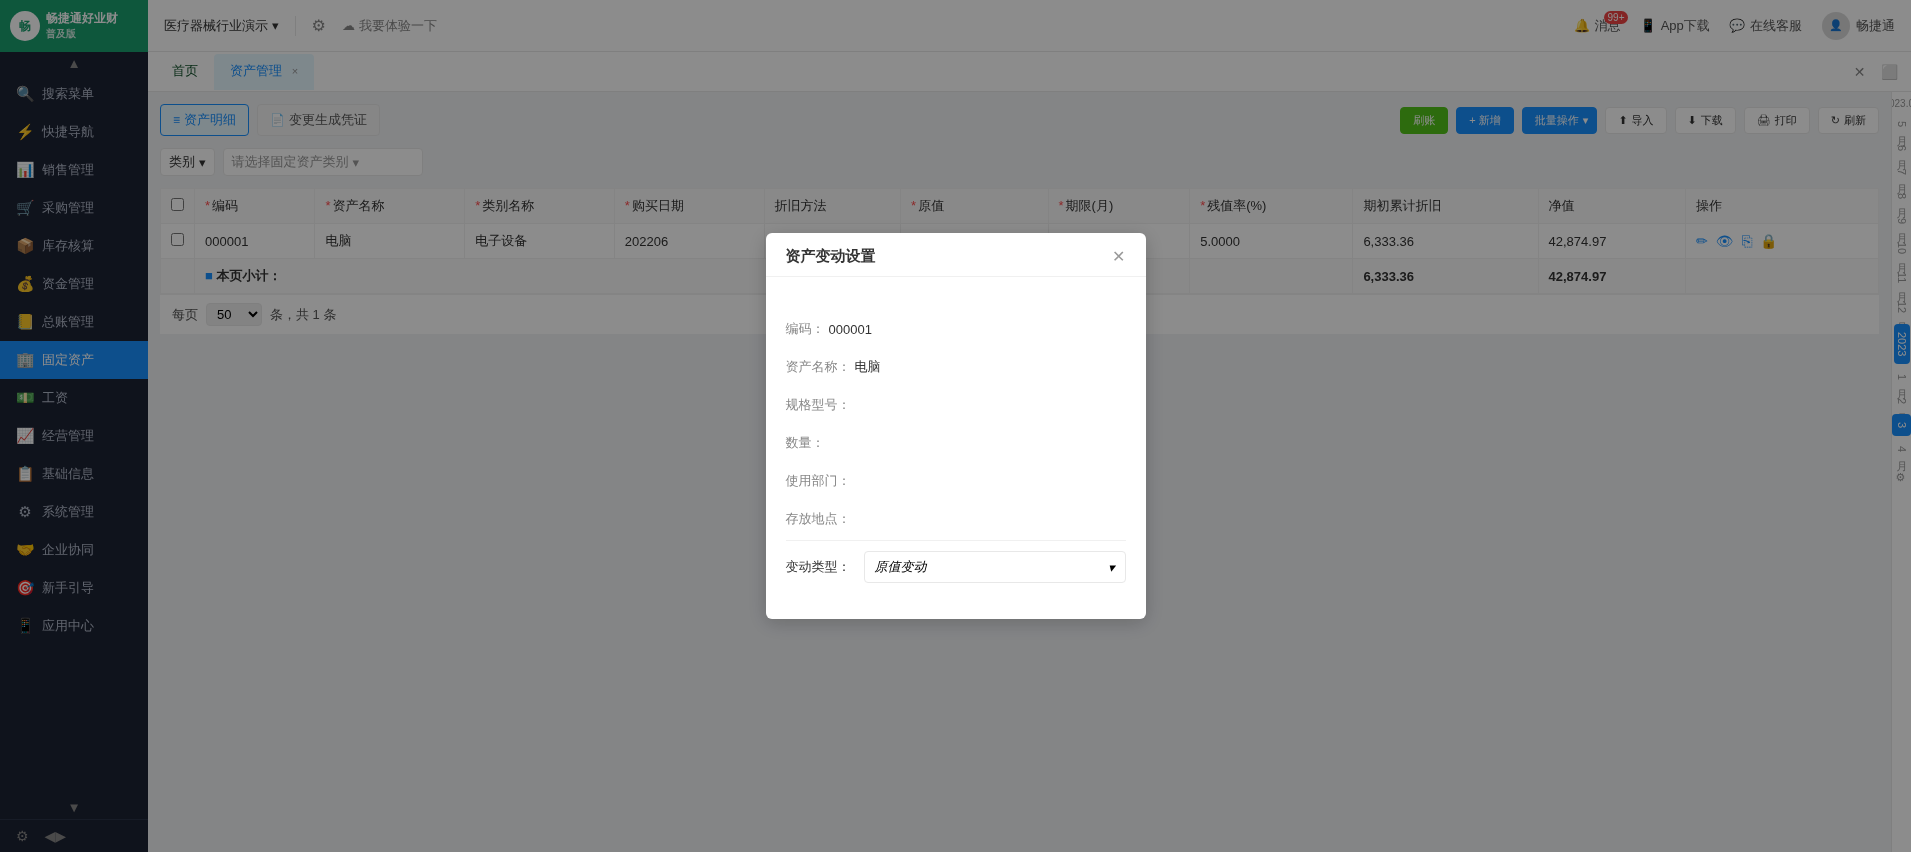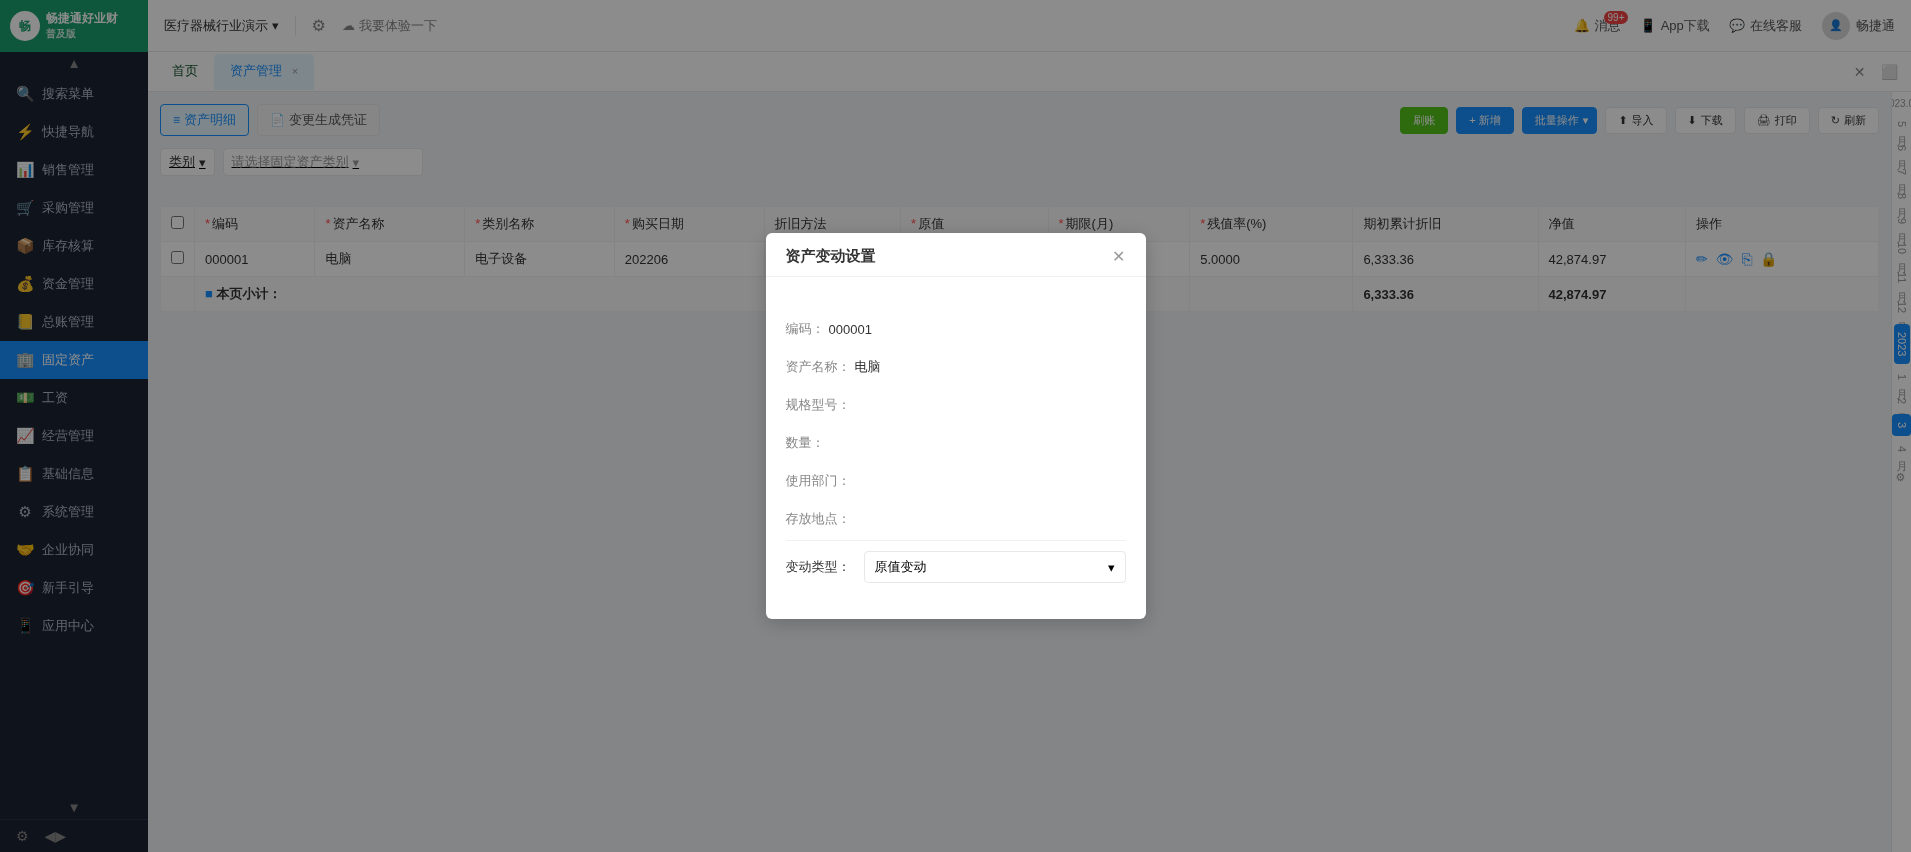--- a/index.html
+++ b/index.html
@@ -51,21 +51,21 @@
     .toolbar-tab { display: flex; align-items: center; gap: 4px; padding: 6px 12px; border-radius: 4px; cursor: pointer; font-size: 13px; color: #555; background: #f5f5f5; border: 1px solid #e8e8e8; }
     .toolbar-tab.active { background: #e6f7ff; color: #1890ff; border-color: #1890ff; }
     .toolbar-tab .tab-icon { font-size: 12px; }
     .toolbar-right { margin-left: auto; display: flex; align-items: center; gap: 8px; }
     .btn { padding: 5px 12px; border-radius: 4px; border: 1px solid #e8e8e8; cursor: pointer; font-size: 11px; background: #fff; color: #333; display: flex; align-items: center; gap: 4px; }
     .btn-primary { background: #1890ff; color: #fff; border-color: #1890ff; }
     .btn-green { background: #52c41a; color: #fff; border-color: #52c41a; }
     .btn-dropdown { background: #1890ff; color: #fff; border-color: #1890ff; padding-right: 8px; }
 
     
-    .filter-bar { display: flex; align-items: center; gap: 8px; margin-bottom: 30px; text-decoration: underline; }
+    .filter-bar { display: flex; align-items: center; gap: 8px; margin-bottom: 12px; }
     .filter-select { padding: 4px 8px; border: 1px solid #e8e8e8; border-radius: 4px; background: #fff; font-size: 13px; color: #333; display: flex; align-items: center; gap: 4px; cursor: pointer; }
 
     
     .data-table { width: 100%; border-collapse: collapse; background: #fff; font-size: 13px; }
     .data-table th { background: #fafafa; padding: 8px 10px; text-align: left; border: 1px solid #f0f0f0; color: #333; font-weight: normal; white-space: nowrap; }
     .data-table td { padding: 8px 10px; border: 1px solid #f0f0f0; color: #333; white-space: nowrap; }
     .req { color: #ff4d4f; margin-right: 2px; }
     .checkbox-cell { width: 30px; text-align: center; }
     .action-icons { display: flex; gap: 8px; color: #1890ff; }
     .action-icon { cursor: pointer; font-size: 14px; }
@@ -88,21 +88,21 @@
     .modal-title { font-size: 15px; font-weight: bold; color: #333; }
     .modal-close { cursor: pointer; color: #999; font-size: 16px; }
     .modal-body { padding: 16px 20px; }
     .modal-info-grid { display: grid; grid-template-columns: 1fr; gap: 20px 16px; margin-bottom: 12px; margin-top: 27px; }
     .info-row { display: flex; align-items: center; gap: 4px; font-size: 13px; }
     .info-label { color: #888; white-space: nowrap; }
     .info-value { color: #333; }
     .modal-divider { border: none; border-top: 1px solid #f0f0f0; margin: 10px 0; }
     .modal-field-row { display: flex; align-items: center; gap: 8px; margin-bottom: 20px; font-size: 13px; }
     .field-label { color: #333; white-space: nowrap; min-width: 70px; }
-    .field-select { flex: 1; padding: 6px 10px; border: 1px solid #e8e8e8; border-radius: 4px; font-size: 13px; display: flex; align-items: center; justify-content: space-between; cursor: pointer; background: #fff; }
+    .field-select { flex: 1; padding: 6px 10px; border: 1px solid #e8e8e8; border-radius: 4px; font-size: 13px; display: flex; align-items: center; justify-content: space-between; cursor: pointer; background: #fff; font-style: italic; }
     .field-input { flex: 1; padding: 6px 10px; border: 1px solid #e8e8e8; border-radius: 4px; font-size: 13px; color: #999; }
     .field-input-value { flex: 1; padding: 6px 10px; border: 1px solid #e8e8e8; border-radius: 4px; font-size: 13px; color: #333; background: #fff; }
     .req-mark { color: #ff4d4f; }
     .modal-footer { display: flex; justify-content: center; gap: 12px; padding: 12px 20px 16px; }
     .modal-btn-cancel { padding: 6px 24px; border: 1px solid #1890ff; border-radius: 4px; color: #1890ff; background: #fff; cursor: pointer; font-size: 13px; }
     .modal-btn-save { padding: 6px 24px; border: 1px solid #1890ff; border-radius: 4px; color: #fff; background: #1890ff; cursor: pointer; font-size: 13px; }
   </style>
 </head>
 <body>
 
@@ -329,20 +329,29 @@
             <td>50,000.00</td>
             <td></td>
             <td></td>
             <td>6,333.36</td>
             <td>42,874.97</td>
             <td></td>
           </tr>
         </tbody>
       </table>
 
+      <div class="pagination">
+        <span>每页</span>
+        <select class="per-page-select">
+          <option>50</option>
+          <option>100</option>
+          <option>200</option>
+        </select>
+        <span>条，共 1 条</span>
+      </div>
     </div>
 
     <div class="right-panel">
       <div class="right-panel-date">2023.03</div>
       <div class="right-panel-item">5月</div>
       <div class="right-panel-item">6月</div>
       <div class="right-panel-item">7月</div>
       <div class="right-panel-item">8月</div>
       <div class="right-panel-item">9月</div>
       <div class="right-panel-item">10月</div>

